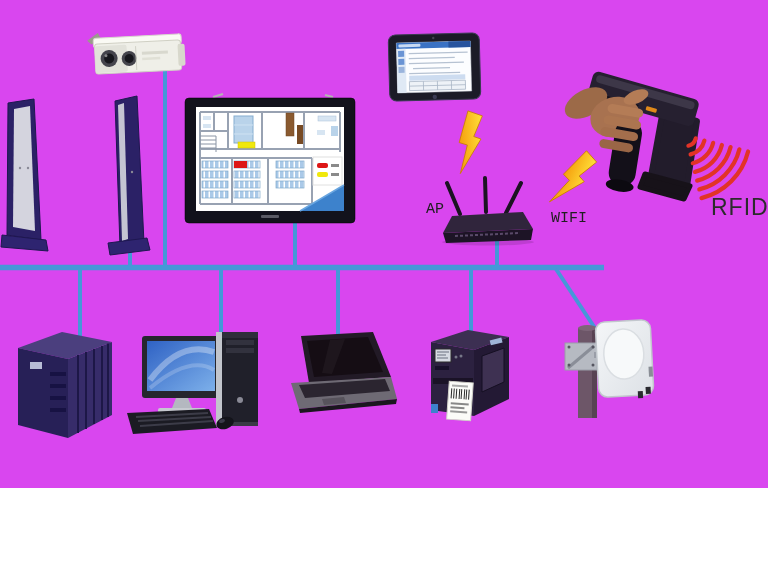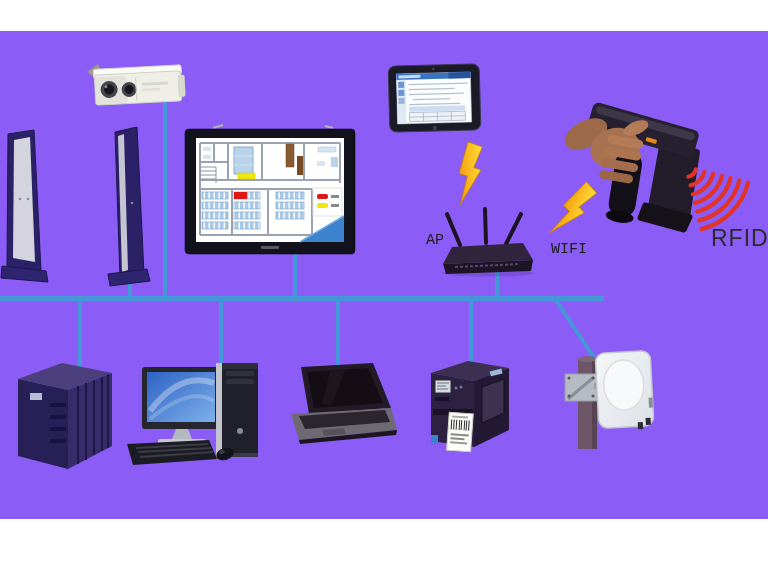--- a/index.html
+++ b/index.html
@@ -1,17 +1,17 @@
 <!DOCTYPE html>
 <html><head>
 <meta charset="utf-8">
 <style>
   html,body{margin:0;padding:0;background:#ffffff;}
-  .stage{position:relative;width:768px;height:488px;background:#8b5cf6;overflow:hidden;
-         font-family:"Liberation Sans",sans-serif;margin-top:31px;}
+  .stage{position:relative;width:768px;height:488px;background:#d946ef;overflow:hidden;
+         font-family:"Liberation Sans",sans-serif;}
   .stage svg{position:absolute;left:0;top:0;}
   .lbl{position:absolute;color:#1f1f1f;white-space:nowrap;}
   .lbl-ap{left:426px;top:201px;font:15px "Liberation Mono",monospace;}
   .lbl-wifi{left:551px;top:210px;font:15px "Liberation Mono",monospace;}
   .lbl-rfid{left:711px;top:194px;font:23px "Liberation Sans",sans-serif;color:#2b2b2b;letter-spacing:1px;}
 </style>
 </head>
 <body>
 
 <div class="stage">

